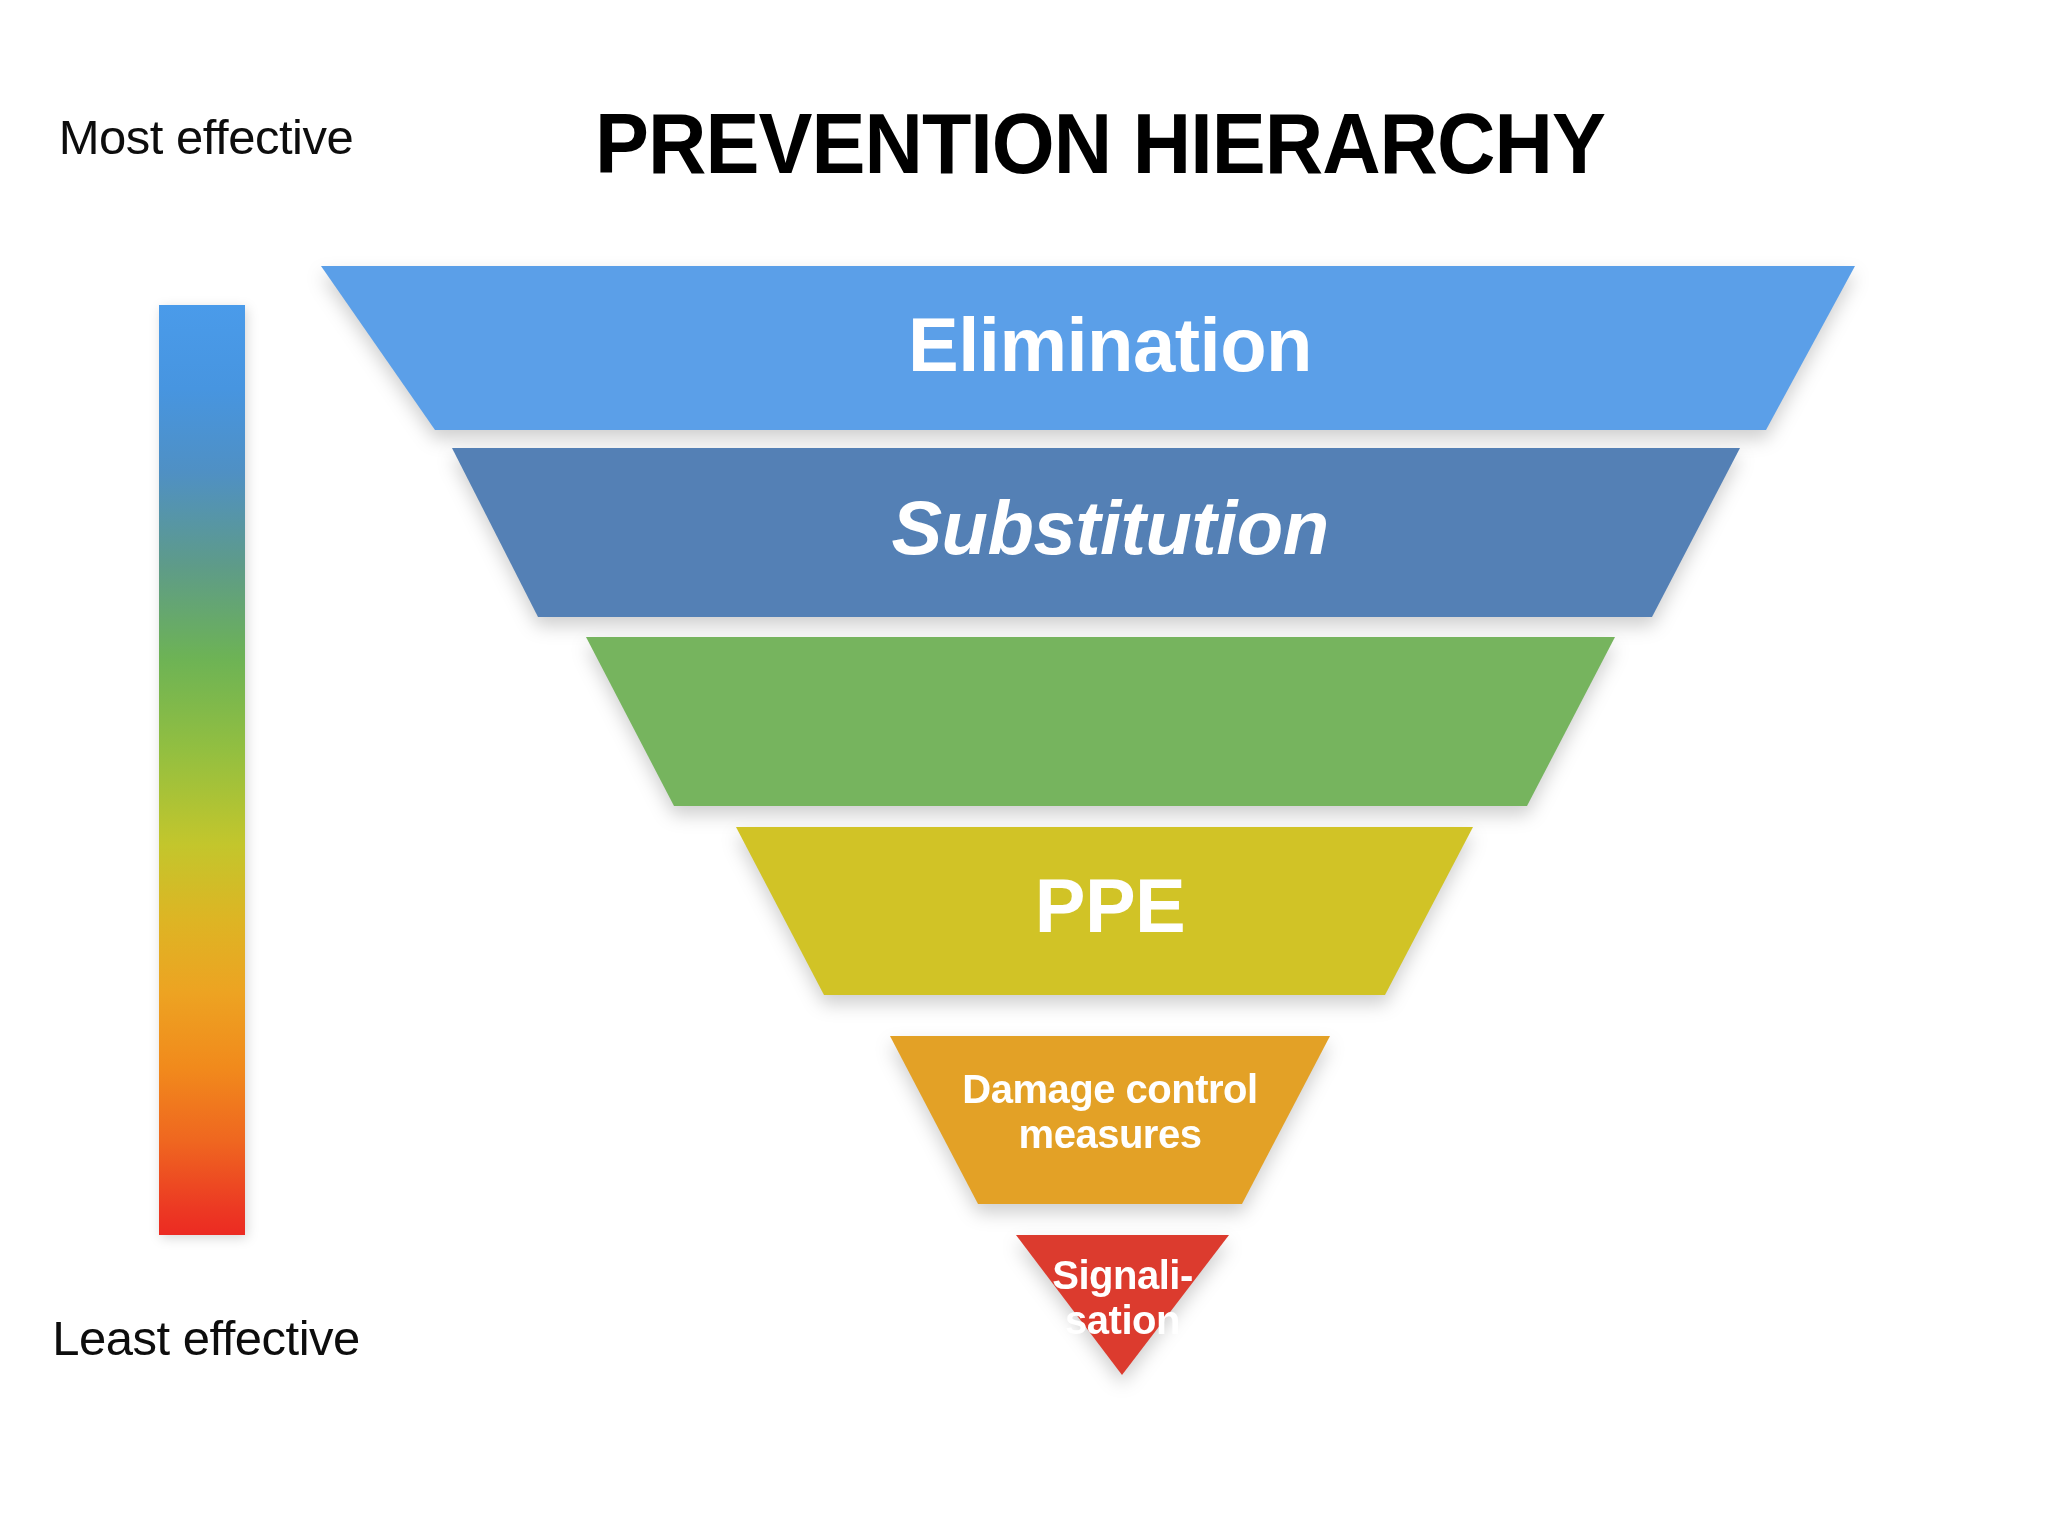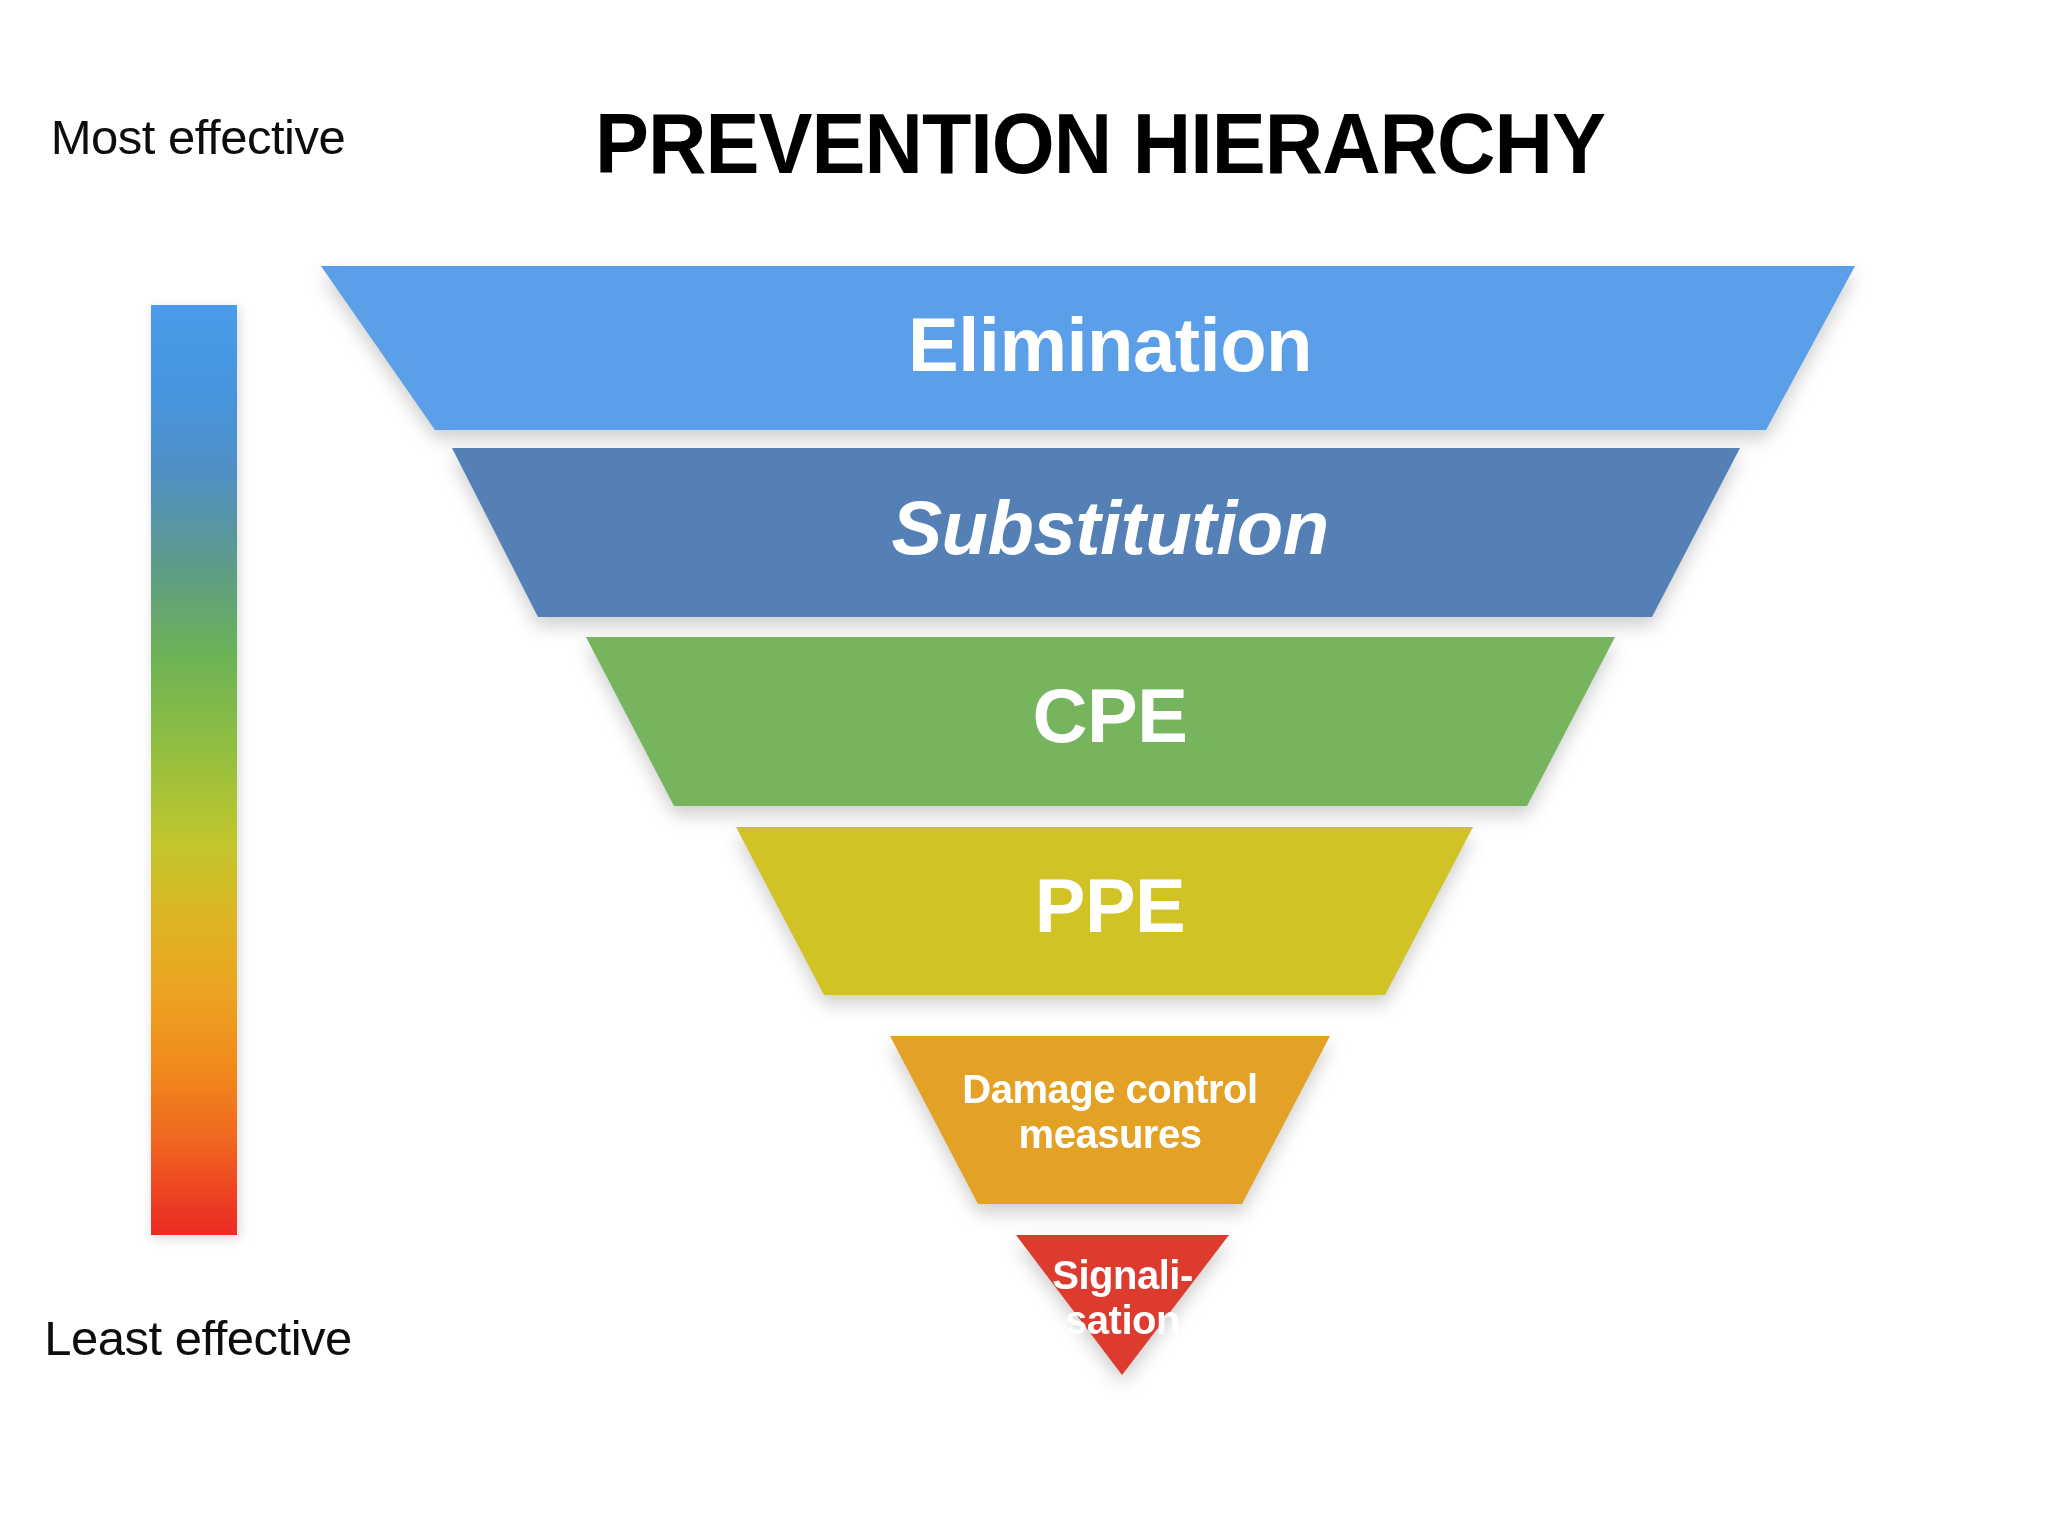--- a/index.html
+++ b/index.html
@@ -35,21 +35,21 @@
     color: #000000;
     line-height: 1.0;
     white-space: nowrap;
     transform: scaleX(0.94);
     transform-origin: center top;
   }
 
   
   #legend {
     position: absolute;
-    left: 8px;
+    left: 16px;
     top: 110px;
     width: 380px;
     height: 1300px;
   }
   .legend-label {
     position: absolute;
     width: 380px;
     text-align: center;
     font-family: "Liberation Sans", sans-serif;
     font-size: 49px;
@@ -157,21 +157,20 @@
       <svg class="band-shape" viewBox="0 0 2048 1536">
         <polygon points="452,448 1740,448 1652,617 538,617" fill="#5480b5"></polygon>
       </svg>
       <div class="band-label lbl-xl" style="left:560px; top:488px; width:1100px;font-style:italic;">Substitution</div>
     </div>
 
     <div class="band">
       <svg class="band-shape" viewBox="0 0 2048 1536">
         <polygon points="586,637 1615,637 1527,806 674,806" fill="#76b45e"></polygon>
       </svg>
-      <div class="band-label lbl-xl" style="left:560px; top:676px; width:1100px;">CPE</div>
     </div>
 
     <div class="band">
       <svg class="band-shape" viewBox="0 0 2048 1536">
         <polygon points="736,827 1473,827 1385,995 824,995" fill="#d1c326"></polygon>
       </svg>
       <div class="band-label lbl-xl" style="left:560px; top:866px; width:1100px;">PPE</div>
     </div>
 
     <div class="band">

